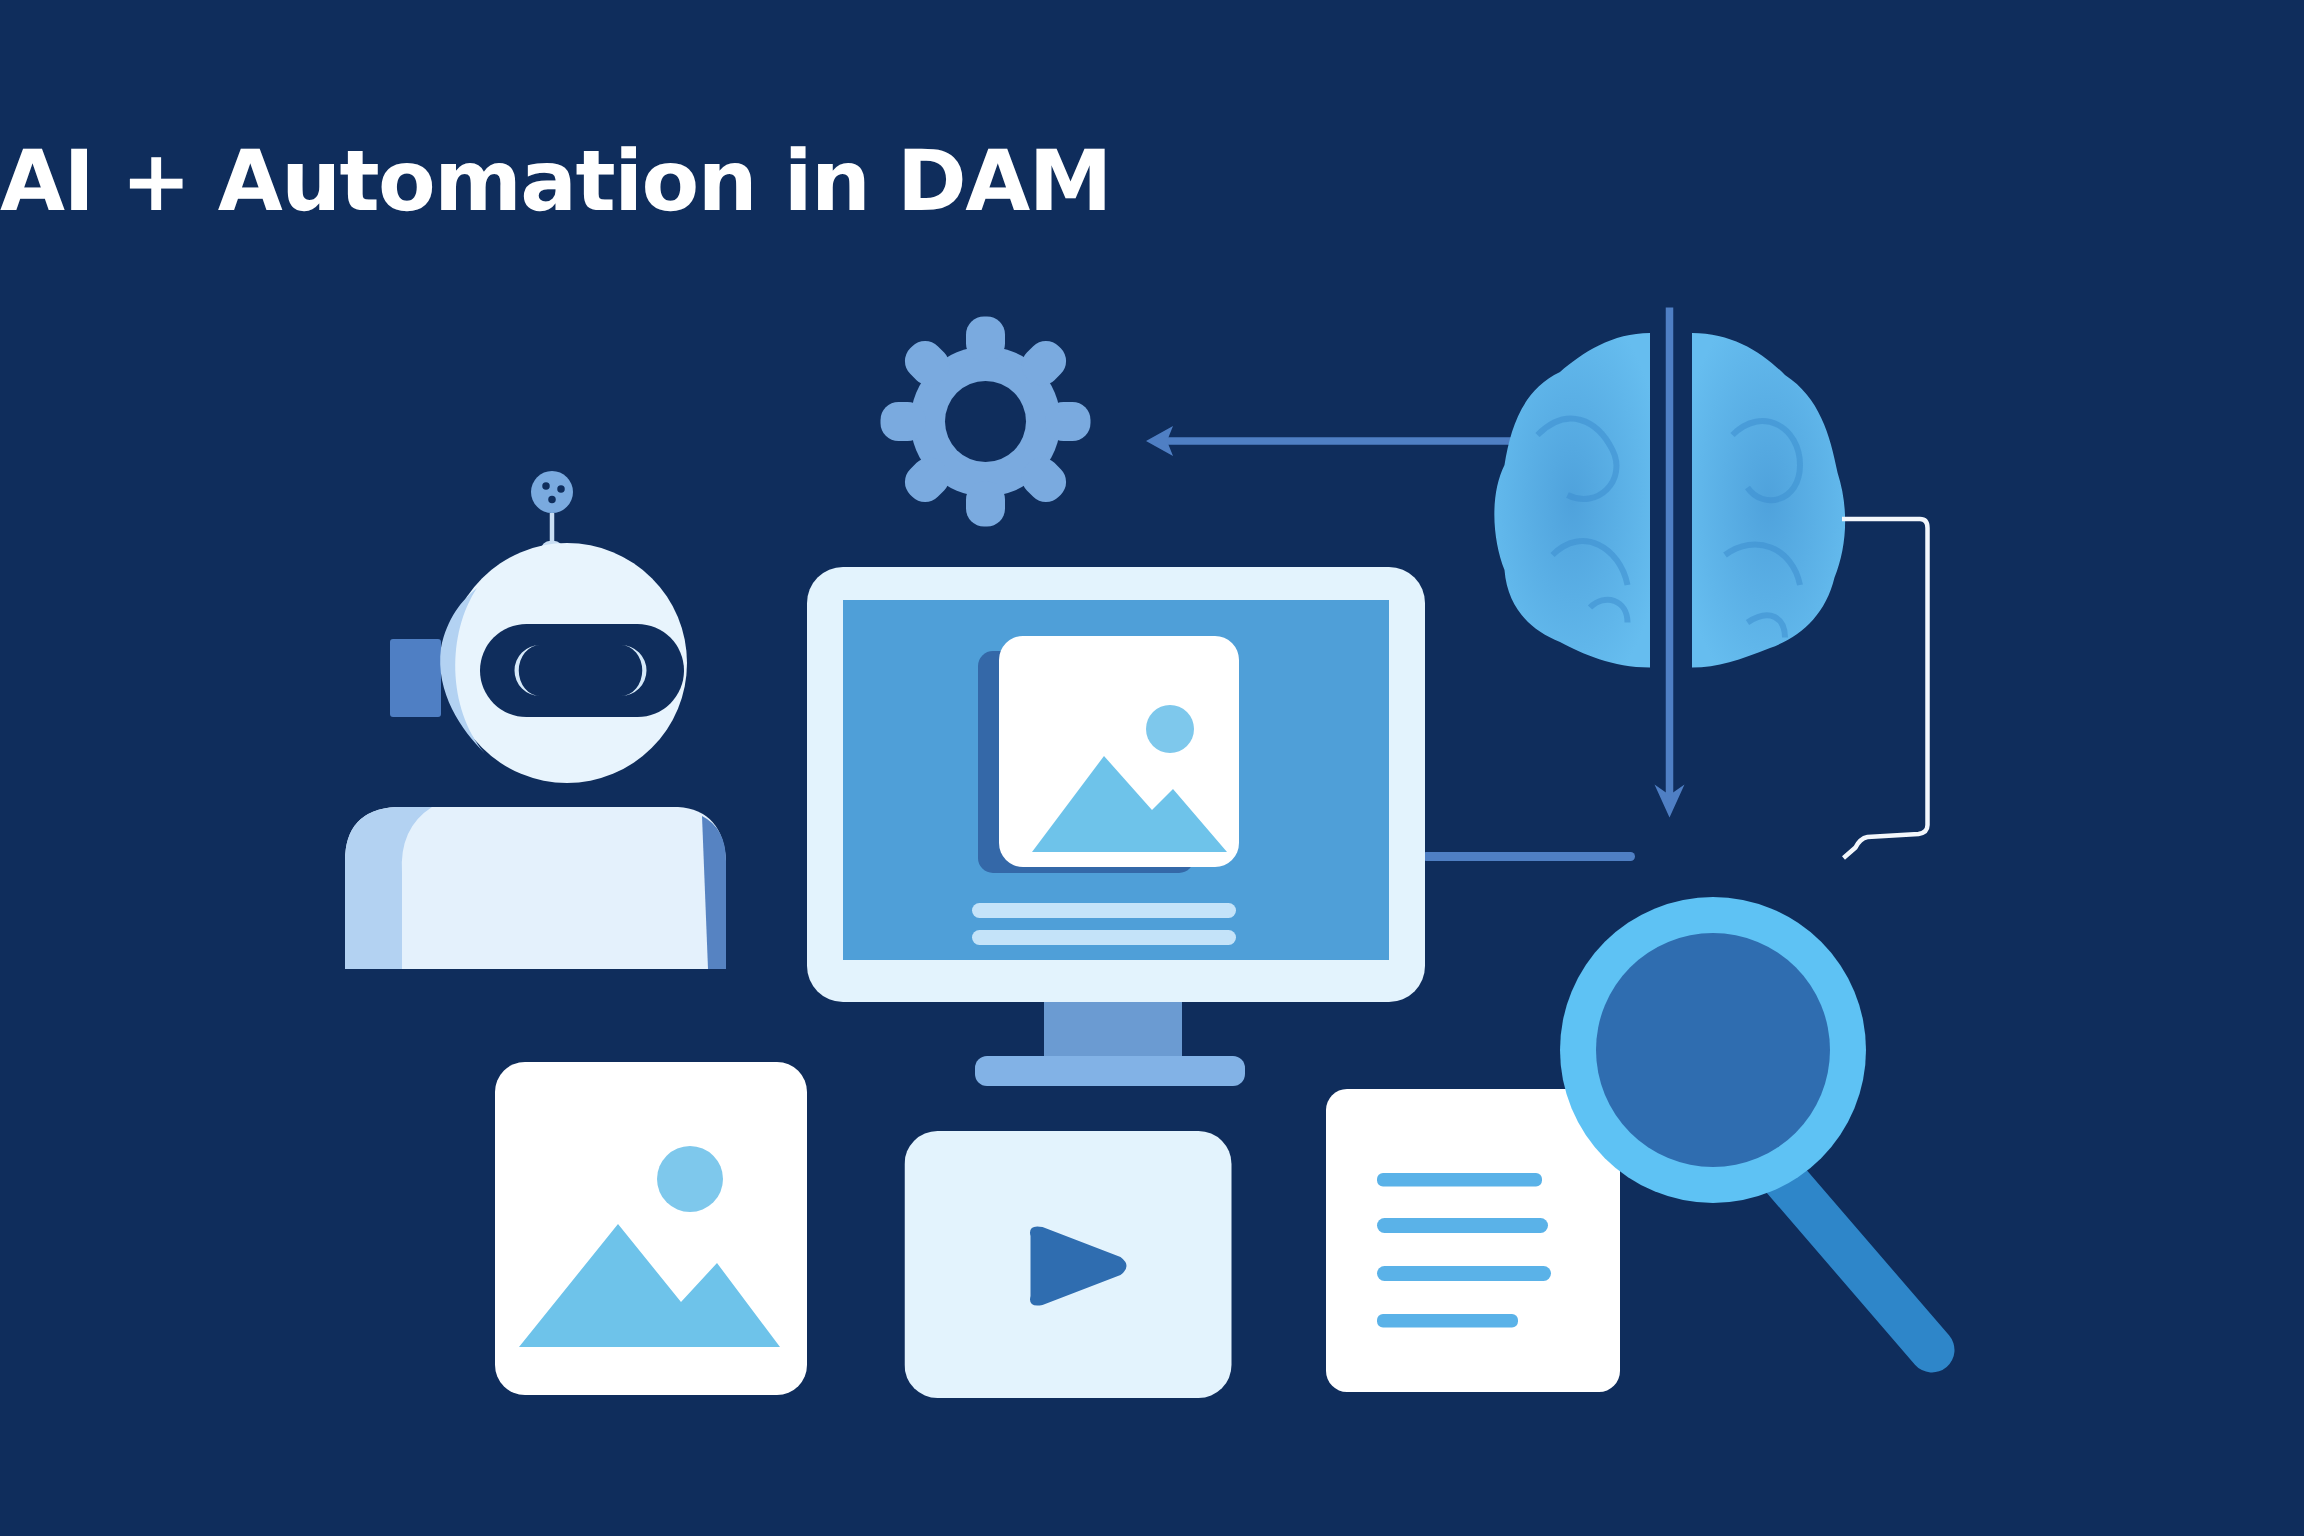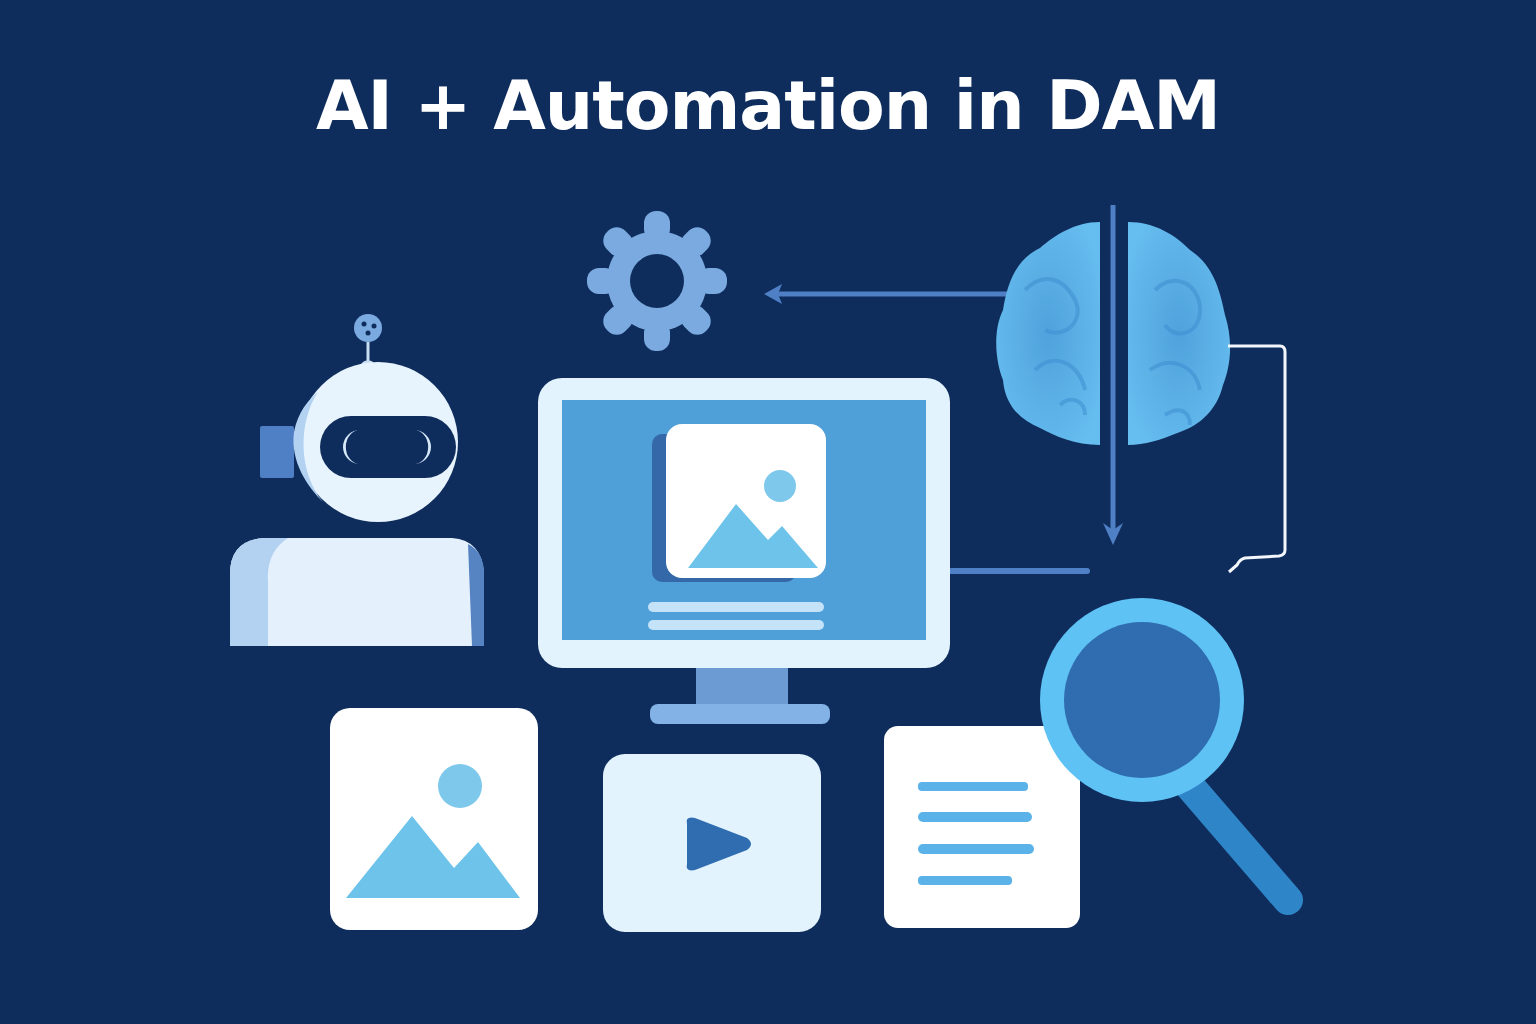--- a/index.html
+++ b/index.html
@@ -3,23 +3,23 @@
 <meta charset="utf-8">
 <style>
   html, body { margin: 0; padding: 0; }
   body {
     width: 1536px; height: 1024px; overflow: hidden;
     background: #0f2d5c;
     font-family: "DejaVu Sans", "Liberation Sans", sans-serif;
     position: relative;
   }
   .title {
-    position: absolute; left: 0; top: 56px; width: 1536px;
-    text-align: center; color: #ffffff;
-    font-size: 68px; font-weight: bold; letter-spacing: -1px;
+    position: absolute; left: 0; top: 72px; width: 1536px;
+    color: #ffffff;
+    font-size: 56px; font-weight: bold; letter-spacing: -1px;
     line-height: 100px;
   }
   .abs { position: absolute; }
   svg { display: block; }
 </style>
 </head>
 <body>
 
 <div class="title">AI + Automation in DAM</div>
 

